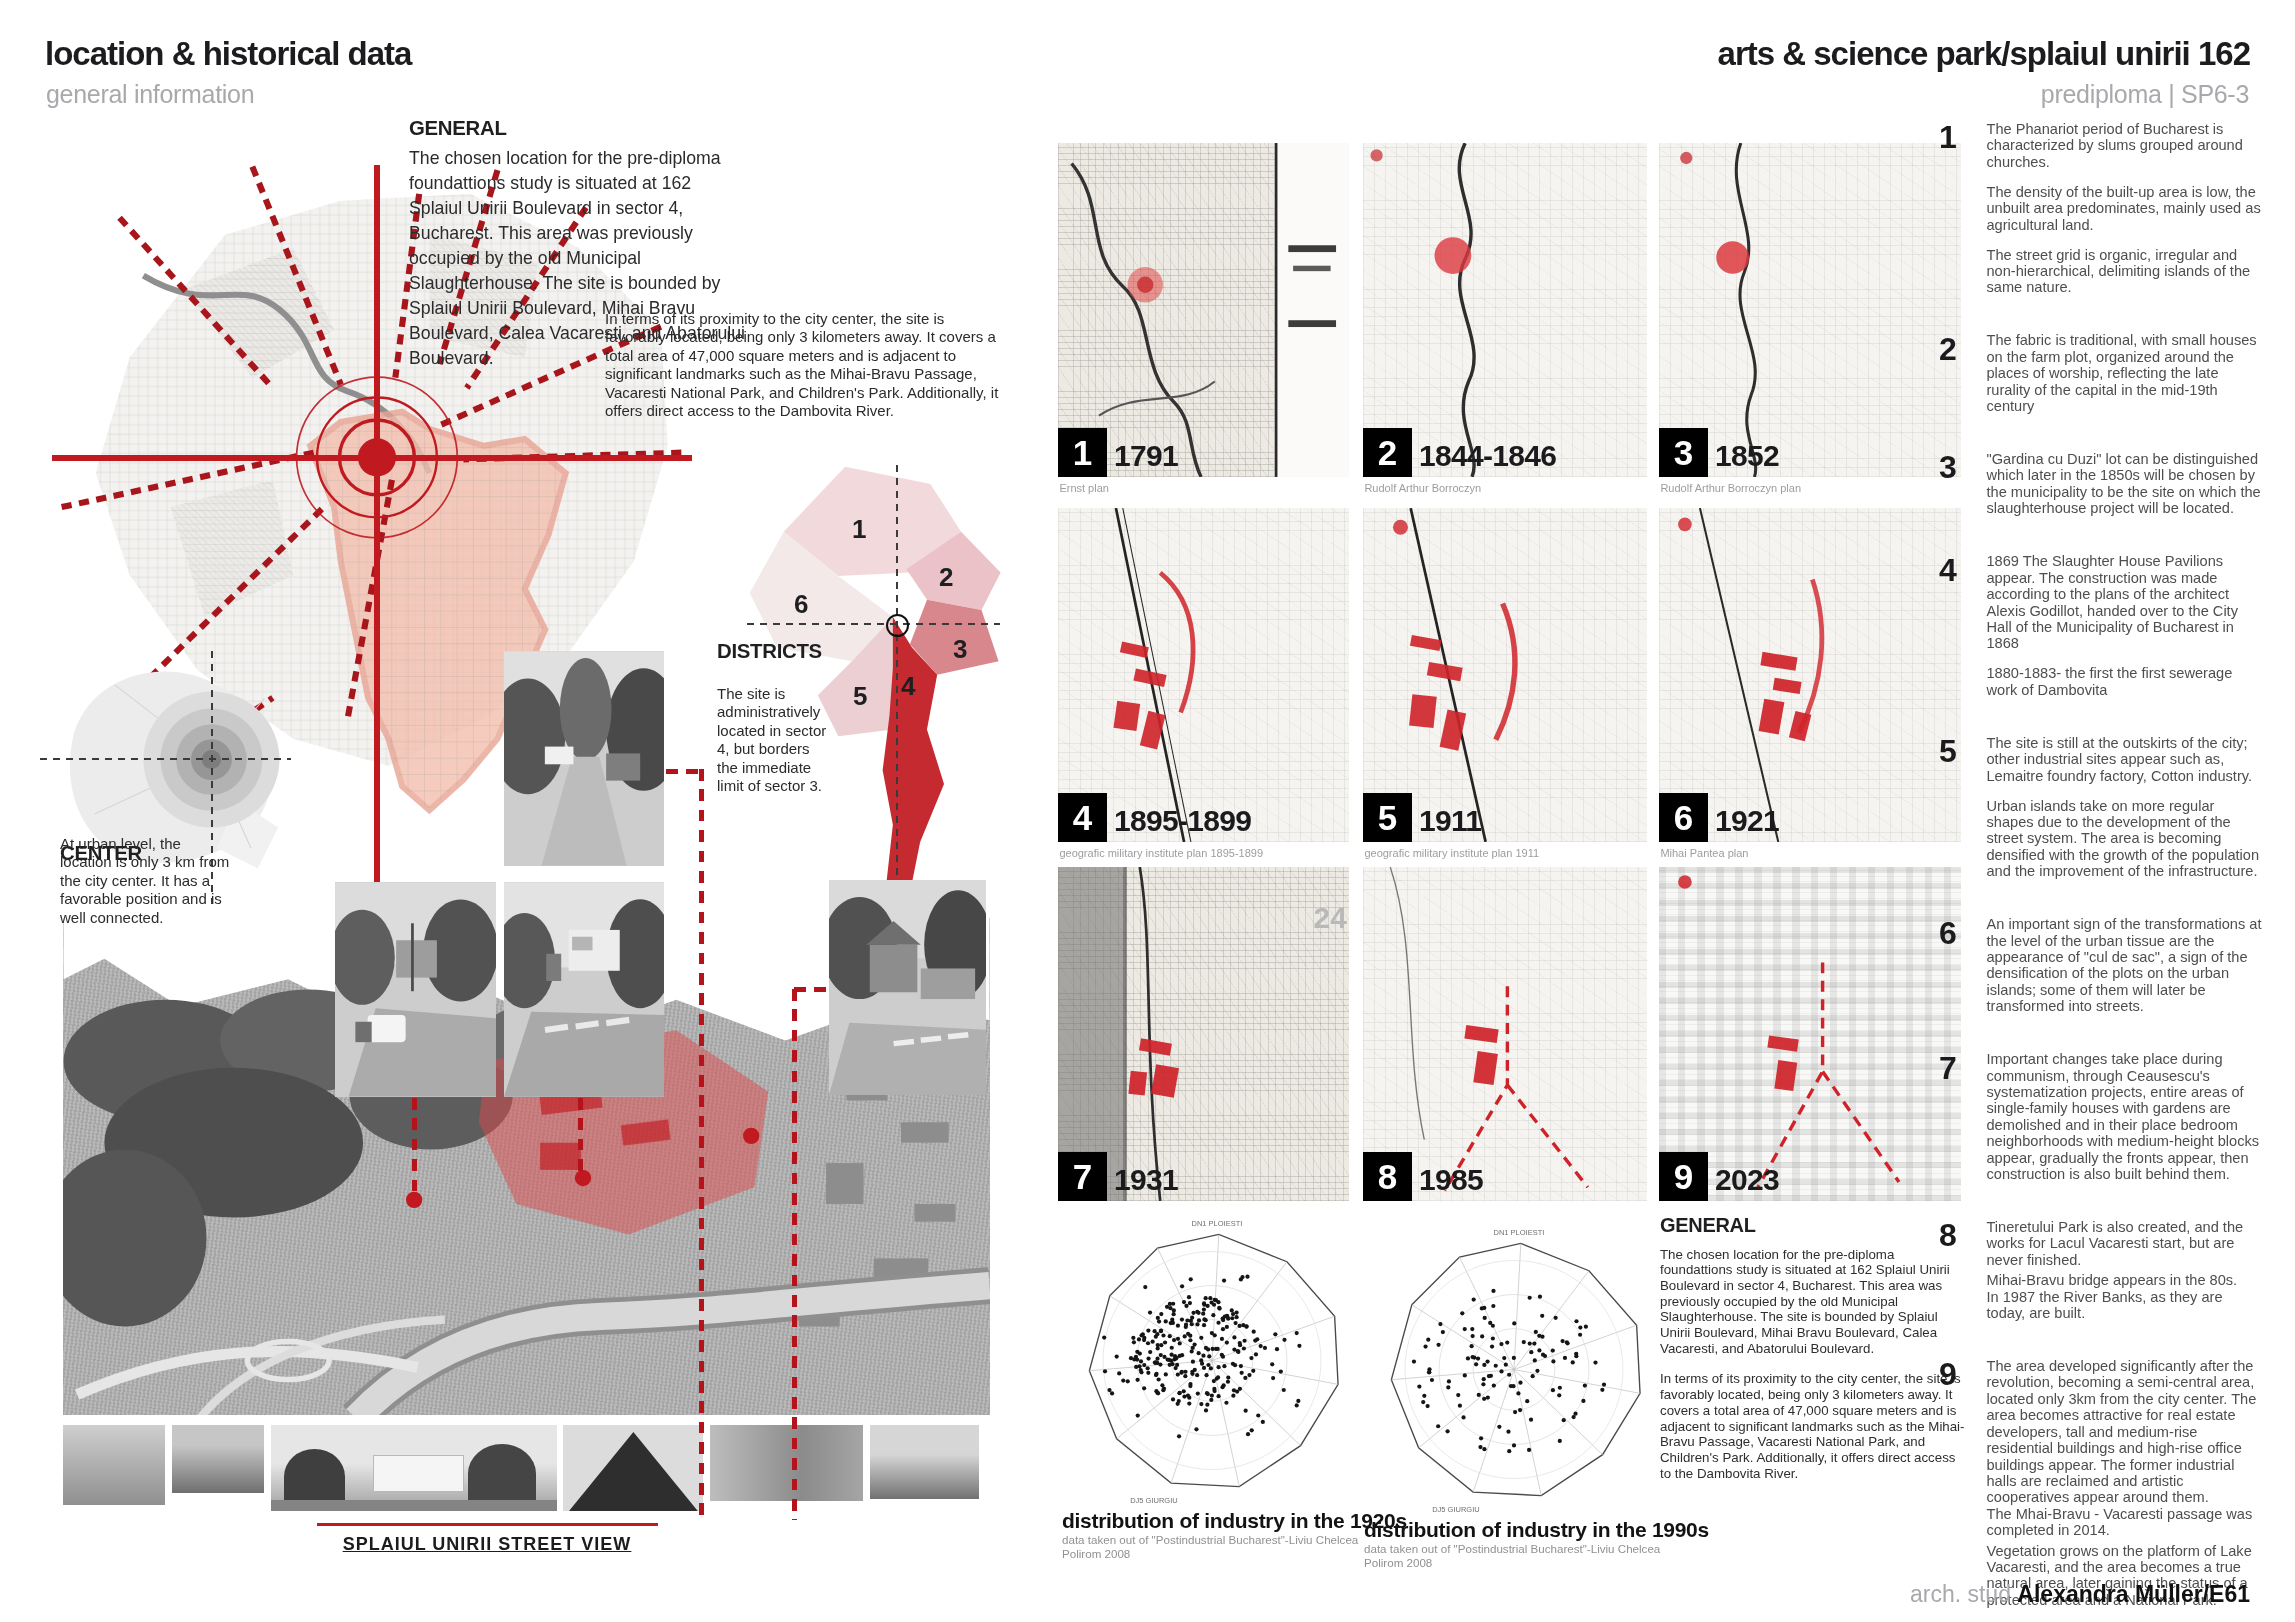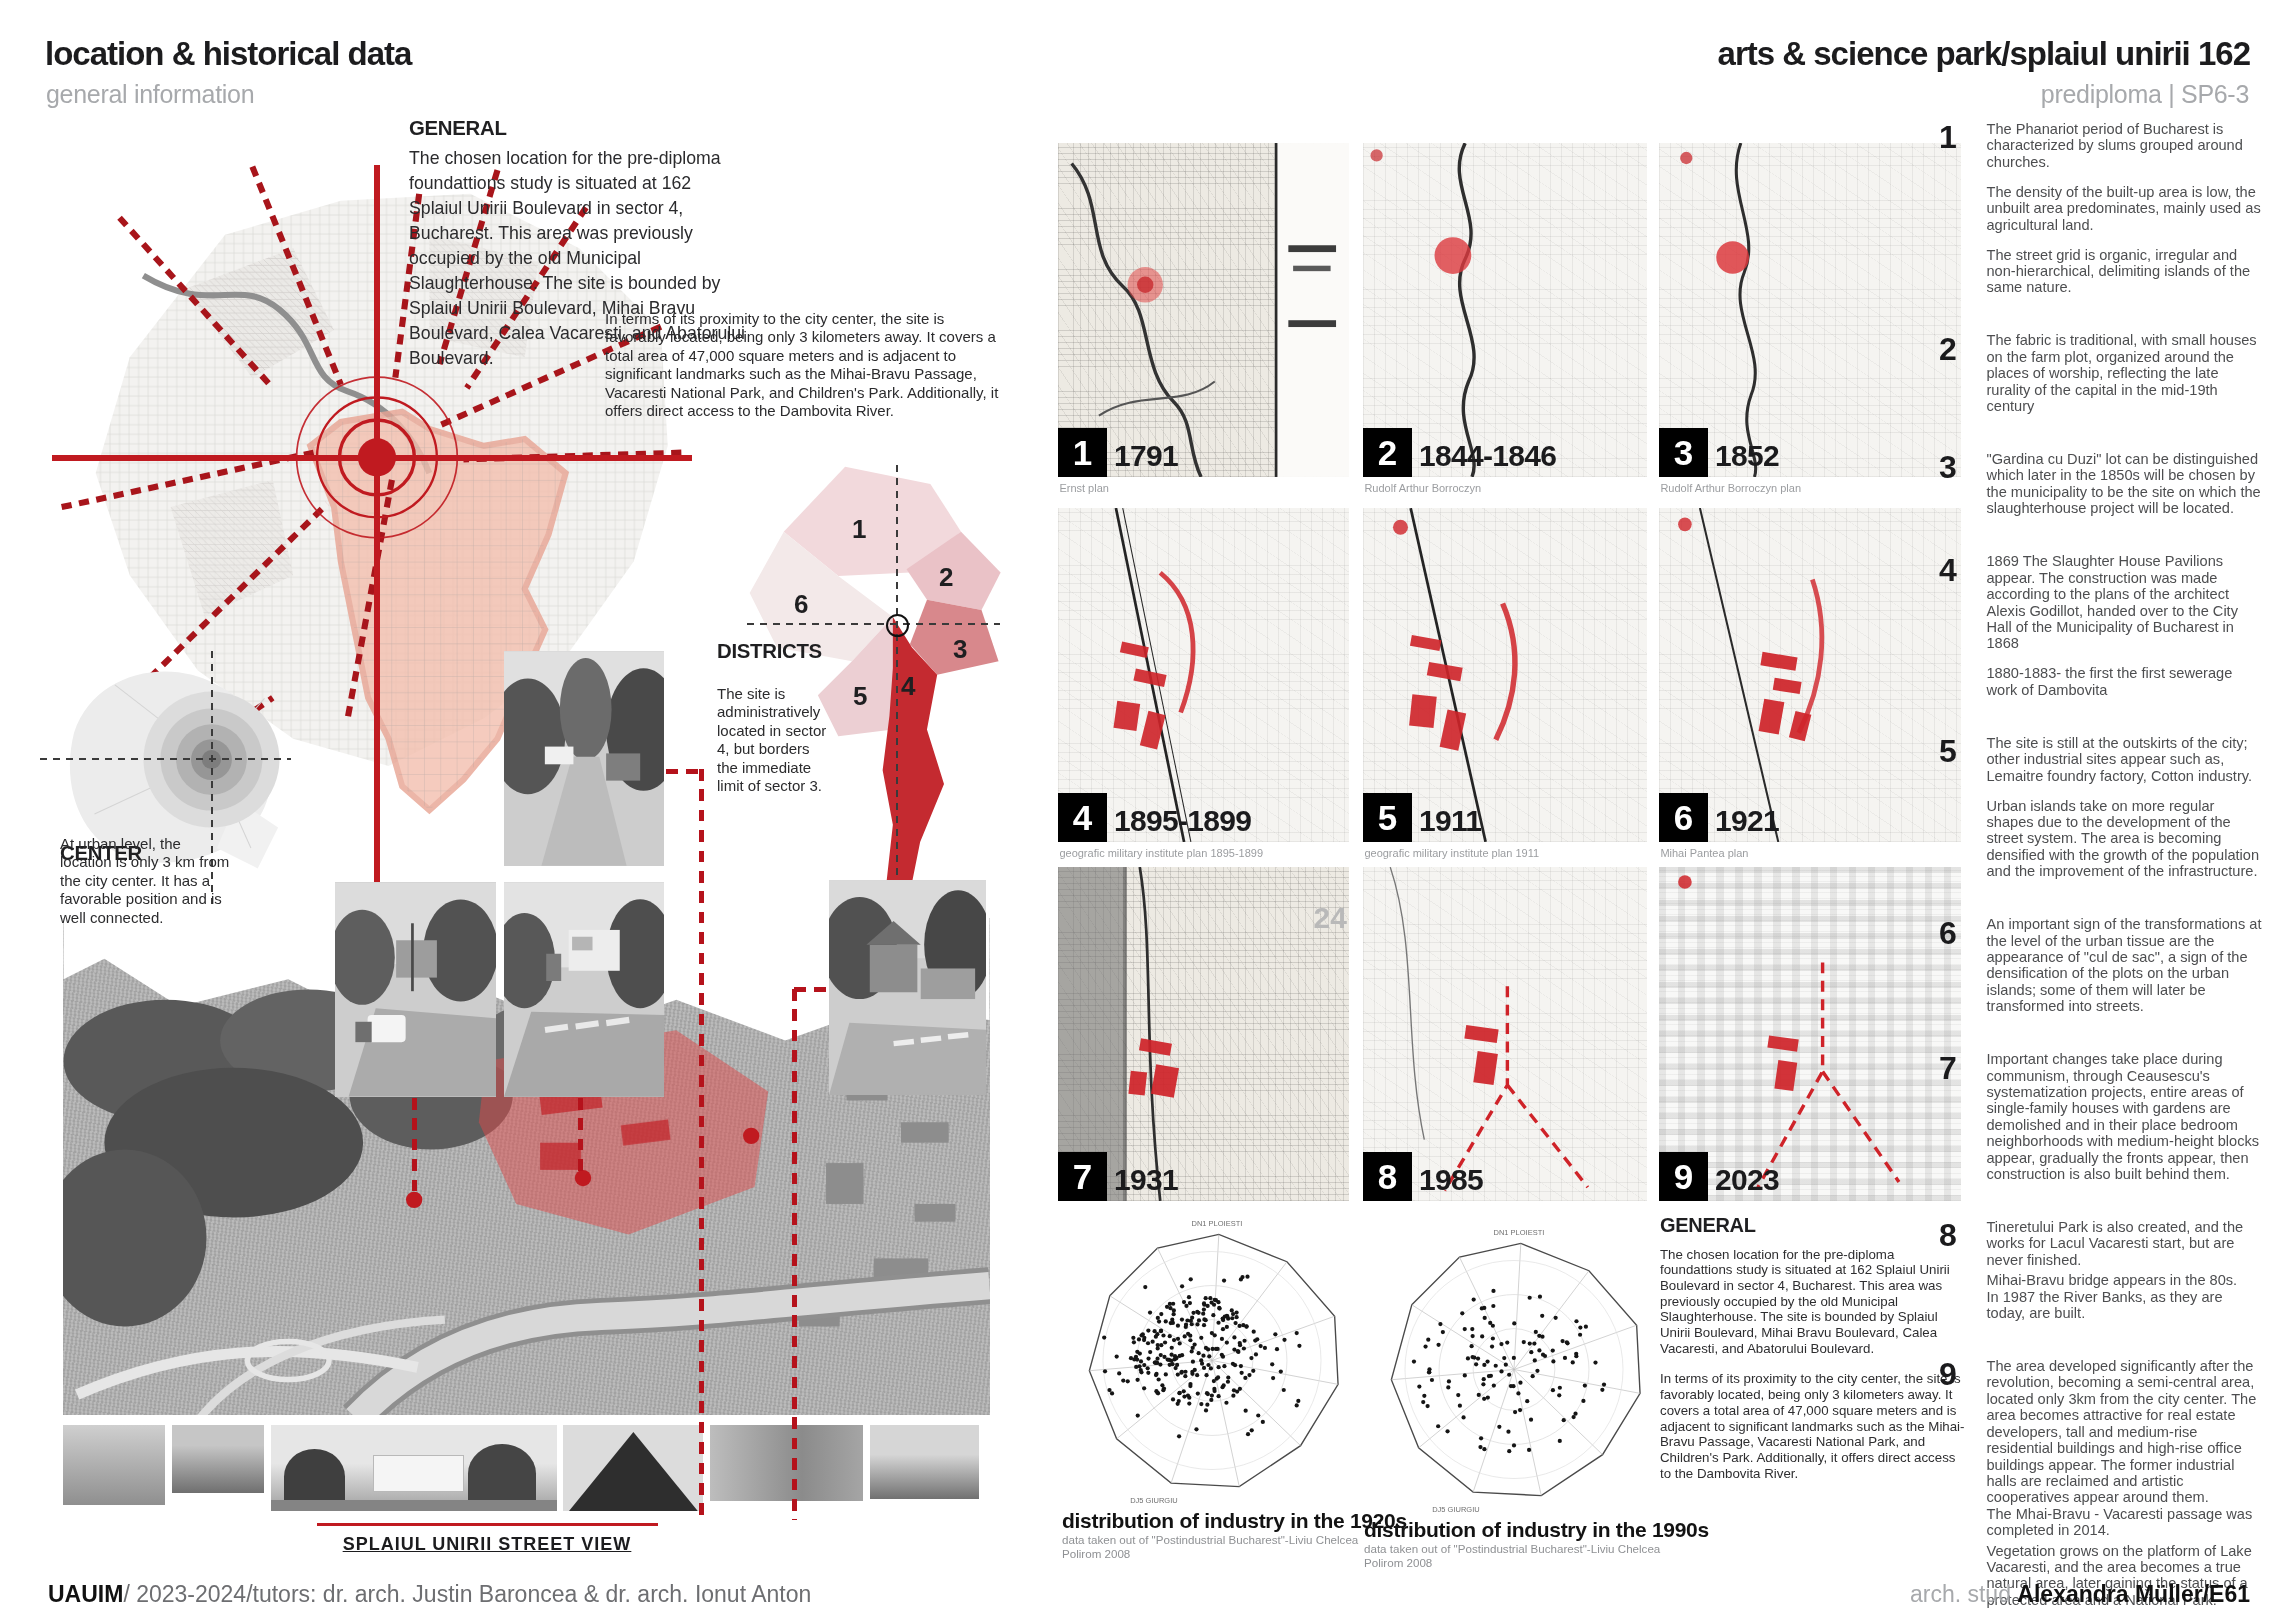--- a/index.html
+++ b/index.html
@@ -974,21 +974,18 @@
     <div class="tl-sec">
       <div class="tl-num">9</div>
       <div class="tl-body">
         <p style="margin-bottom:0;">The area developed significantly after the revolution, becoming a semi-central area, located only 3km from the city center. The area becomes attractive for real estate developers, tall and medium-rise residential buildings and high-rise office buildings appear. The former industrial halls are reclaimed and artistic cooperatives appear around them.</p>
         <p style="margin-bottom:4px;">The Mhai-Bravu - Vacaresti passage was completed in 2014.</p>
         <p>Vegetation grows on the platform of Lake Vacaresti, and the area becomes a true natural area, later gaining the status of a protected area and a National Park.</p>
       </div>
     </div>
   </div>
 
-  <div class="footer-left">
-    <b>UAUIM</b><span>/ 2023-2024/tutors: dr. arch. Justin Baroncea &amp; dr. arch. Ionut Anton</span>
-  </div>
   <div class="footer-right">
     <span>arch. stud </span><b>Alexandra Müller/E61</b>
   </div>
 
 </div>
 
 
 </body></html>

